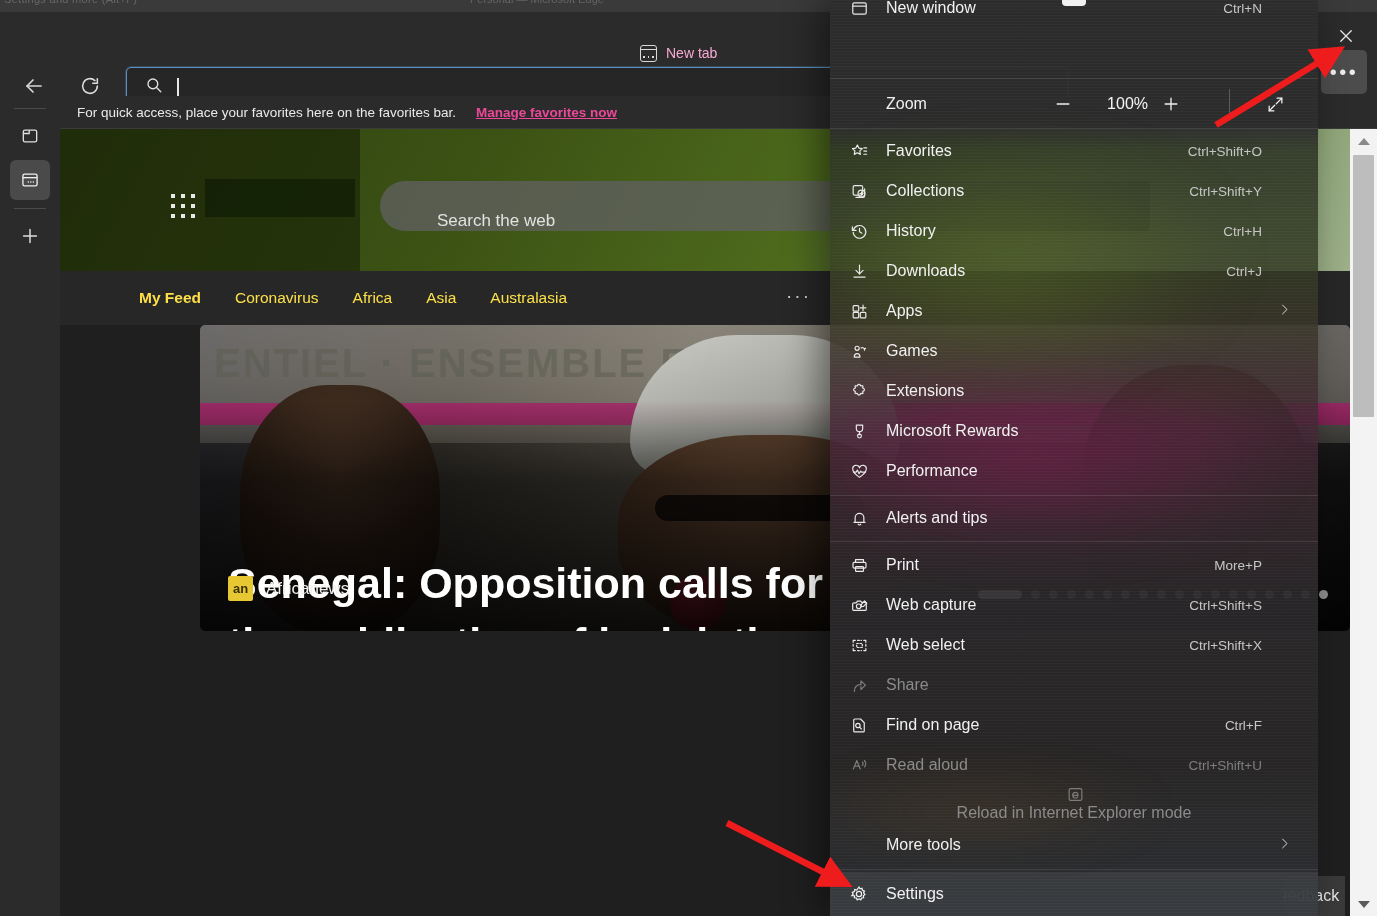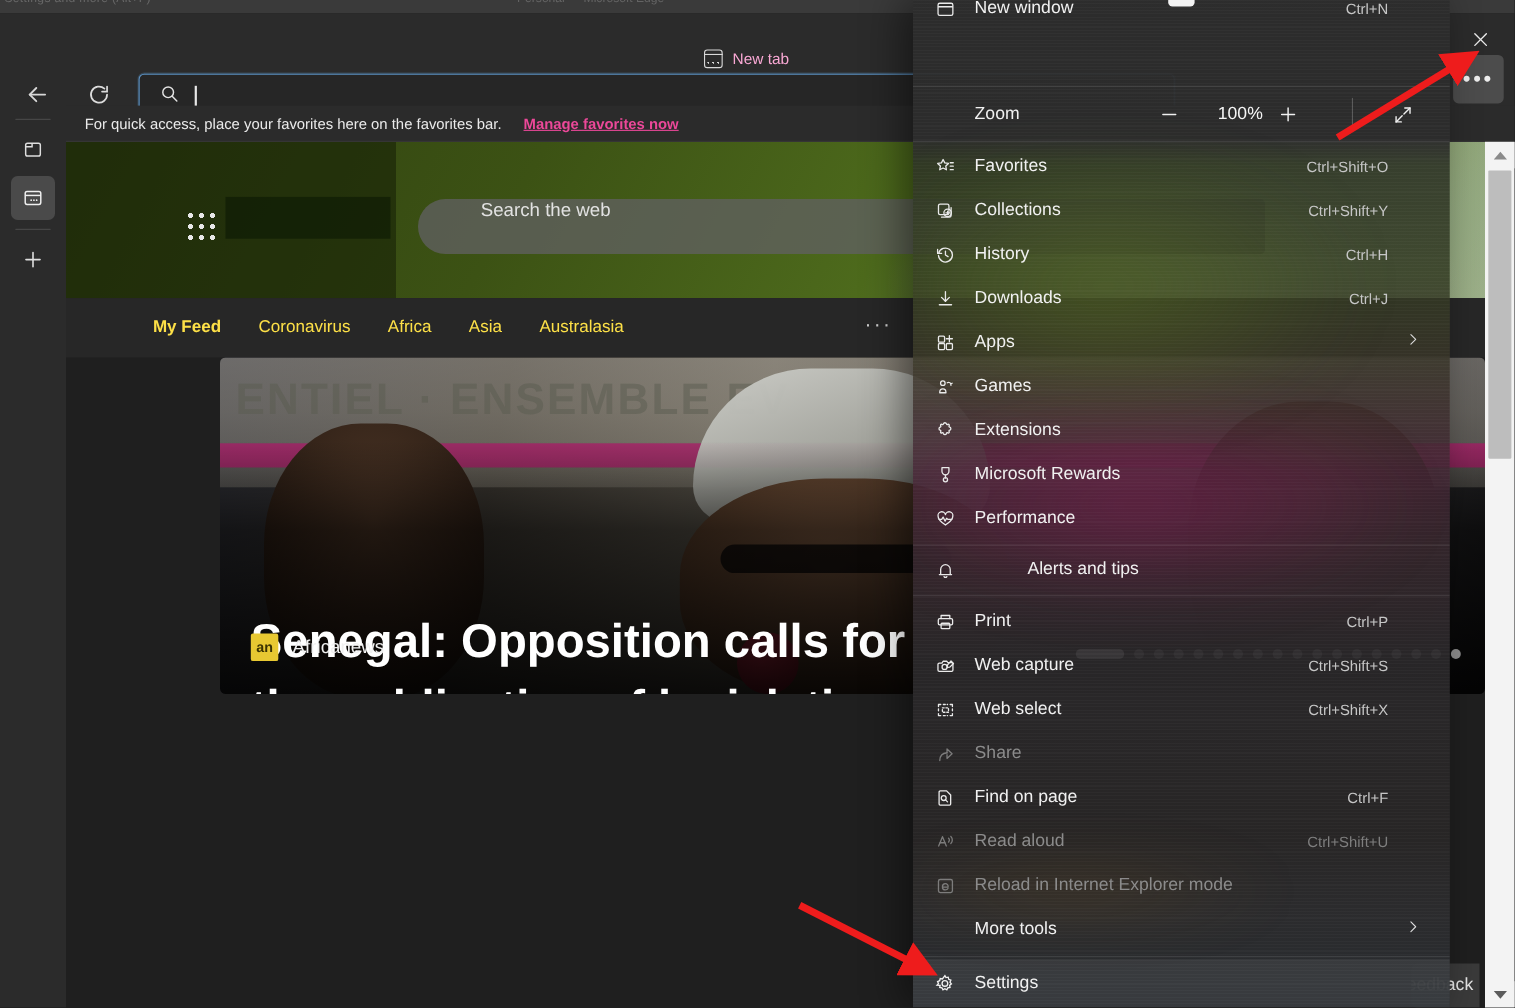--- a/index.html
+++ b/index.html
@@ -74,21 +74,21 @@
       radial-gradient(circle 2.3px at 13px 3px,#e8e8e8 99%,transparent 100%),
       radial-gradient(circle 2.3px at 23px 3px,#e8e8e8 99%,transparent 100%),
       radial-gradient(circle 2.3px at 3px 13px,#e8e8e8 99%,transparent 100%),
       radial-gradient(circle 2.3px at 13px 13px,#e8e8e8 99%,transparent 100%),
       radial-gradient(circle 2.3px at 23px 13px,#e8e8e8 99%,transparent 100%),
       radial-gradient(circle 2.3px at 3px 23px,#e8e8e8 99%,transparent 100%),
       radial-gradient(circle 2.3px at 13px 23px,#e8e8e8 99%,transparent 100%),
       radial-gradient(circle 2.3px at 23px 23px,#e8e8e8 99%,transparent 100%);}
   .hero .rect{position:absolute;left:145px;top:50px;width:150px;height:38px;background:rgba(10,22,3,.55);}
   .websearch{position:absolute;left:320px;top:52px;width:770px;height:50px;background:rgba(96,96,96,.78);
-    border-radius:25px 4px 4px 25px;display:flex;align-items:flex-start;}
+    border-radius:25px 4px 4px 25px;display:flex;align-items:flex-end;}
   .websearch span{margin-left:57px;font-size:17px;color:#e2e2e2;}
 
   .navtabs{position:absolute;left:0;top:142px;width:1290px;height:54px;background:#272727;display:flex;align-items:center;}
   .navtabs .t{font-size:15.5px;color:#fde047;margin-right:34px;}
   .navtabs .t.first{margin-left:79px;font-weight:bold;}
   .navtabs .more{font-size:19px;color:#cfcfcf;letter-spacing:2px;position:absolute;left:726px;top:14px;}
 
   .article{position:absolute;left:140px;top:196px;width:1150px;height:306px;overflow:hidden;border-radius:5px;
     background:linear-gradient(100deg,#2a2b31 0%,#3a3630 22%,#5b564c 42%,#433e36 62%,#2c2b2c 86%,#1d1d1f 100%);}
   .article .banner{position:absolute;left:0;top:0;width:1150px;height:118px;
@@ -494,21 +494,21 @@
               <path d="M20.4 9.4c0 4.2-6.1 8.2-8.4 9.9-2.3-1.7-8.4-5.7-8.4-9.9A3.9 3.9 0 0 1 12 7.4a3.9 3.9 0 0 1 8.4 2z"></path>
               <path d="M4.6 12.8h3.1l1.6-2.6 2.2 4.6 1.9-3.3 1.3 1.3h4.7"></path>
             </svg>
           </span>
           <span class="mlabel">Performance</span>
         </div>
       </div>
 
     <div class="mdiv" style="top:495px;"></div>
 
-    <div class="mrow" style="top:498px;gap:48px;">
+    <div class="mrow" style="top:498px;">
       <span class="mico">
         <svg width="19" height="19" viewBox="0 0 24 24" fill="none" stroke="#eaeaea" stroke-width="1.5" stroke-linecap="round">
           <path d="M6.5 16.5V11a5.5 5.5 0 0 1 11 0v5.5"></path>
             <path d="M5 16.8h14"></path>
             <path d="M10.4 19.2a1.8 1.8 0 0 0 3.2 0"></path>
         </svg>
       </span>
       <span class="mlabel">Alerts and tips</span>
     </div>
 
@@ -517,21 +517,21 @@
     <div id="tools-list">
         <div class="mrow" style="top: 545px;">
           <span class="mico">
             <svg width="19" height="19" viewBox="0 0 24 24" fill="none" stroke="#eaeaea" stroke-width="1.5" stroke-linecap="round" stroke-linejoin="round">
               <path d="M7 8V4.5h10V8"></path>
               <rect x="3.8" y="8" width="16.4" height="7.2" rx="1.6"></rect>
               <rect x="7" y="13.4" width="10" height="6.1" rx="1"></rect>
             </svg>
           </span>
           <span class="mlabel">Print</span>
-          <span class="mshort">Ctrl+P</span>
+          <span class="mshort">More+P</span>
         </div>
         <div class="mrow" style="top: 585px;">
           <span class="mico">
             <svg width="19" height="19" viewBox="0 0 24 24" fill="none" stroke="#eaeaea" stroke-width="1.5" stroke-linecap="round" stroke-linejoin="round">
               <path d="M5 8.6h3l1.3-2.1h4.2L14.8 8H19a1.6 1.6 0 0 1 1.6 1.6v7A1.6 1.6 0 0 1 19 18.2H5a1.6 1.6 0 0 1-1.6-1.6v-6.4A1.6 1.6 0 0 1 5 8.6z"></path>
               <circle cx="11" cy="13" r="2.9"></circle>
               <path d="M18.4 6.2l2.8 2.8-4.2 4.2-3 .4.4-3z"></path>
             </svg>
           </span>
           <span class="mlabel">Web capture</span>
@@ -572,21 +572,21 @@
           <span class="mico">
             <svg width="19" height="19" viewBox="0 0 24 24" fill="none" stroke="#eaeaea" stroke-width="1.5" stroke-linecap="round" stroke-linejoin="round">
               <path d="M4.2 16.5L8.6 5.8l4.4 10.7"></path>
               <path d="M5.9 12.8h5.4"></path>
               <path d="M15.6 7.6c1.2 1 1.2 3.2 0 4.3M18.2 5.6c2.2 1.9 2.2 6.3 0 8.2"></path>
             </svg>
           </span>
           <span class="mlabel">Read aloud</span>
           <span class="mshort">Ctrl+Shift+U</span>
         </div>
-        <div class="mrow dis" style="top: 785px;">
+        <div class="mrow dis" style="top: 785px; flex-direction: column;">
           <span class="mico">
             <svg width="19" height="19" viewBox="0 0 24 24" fill="none" stroke="#eaeaea" stroke-width="1.5" stroke-linecap="round" stroke-linejoin="round">
               <rect x="4" y="4.5" width="16" height="15" rx="2"></rect>
               <path d="M8.5 13.2h6.6c.2-2.3-1.2-3.9-3.2-3.9-1.9 0-3.4 1.6-3.4 3.7 0 2 1.4 3.4 3.4 3.4 1.4 0 2.5-.6 3-1.6"></path>
             </svg>
           </span>
           <span class="mlabel">Reload in Internet Explorer mode</span>
         </div>
         <div class="mrow" style="top: 825px;">
           <span class="mico"></span>

